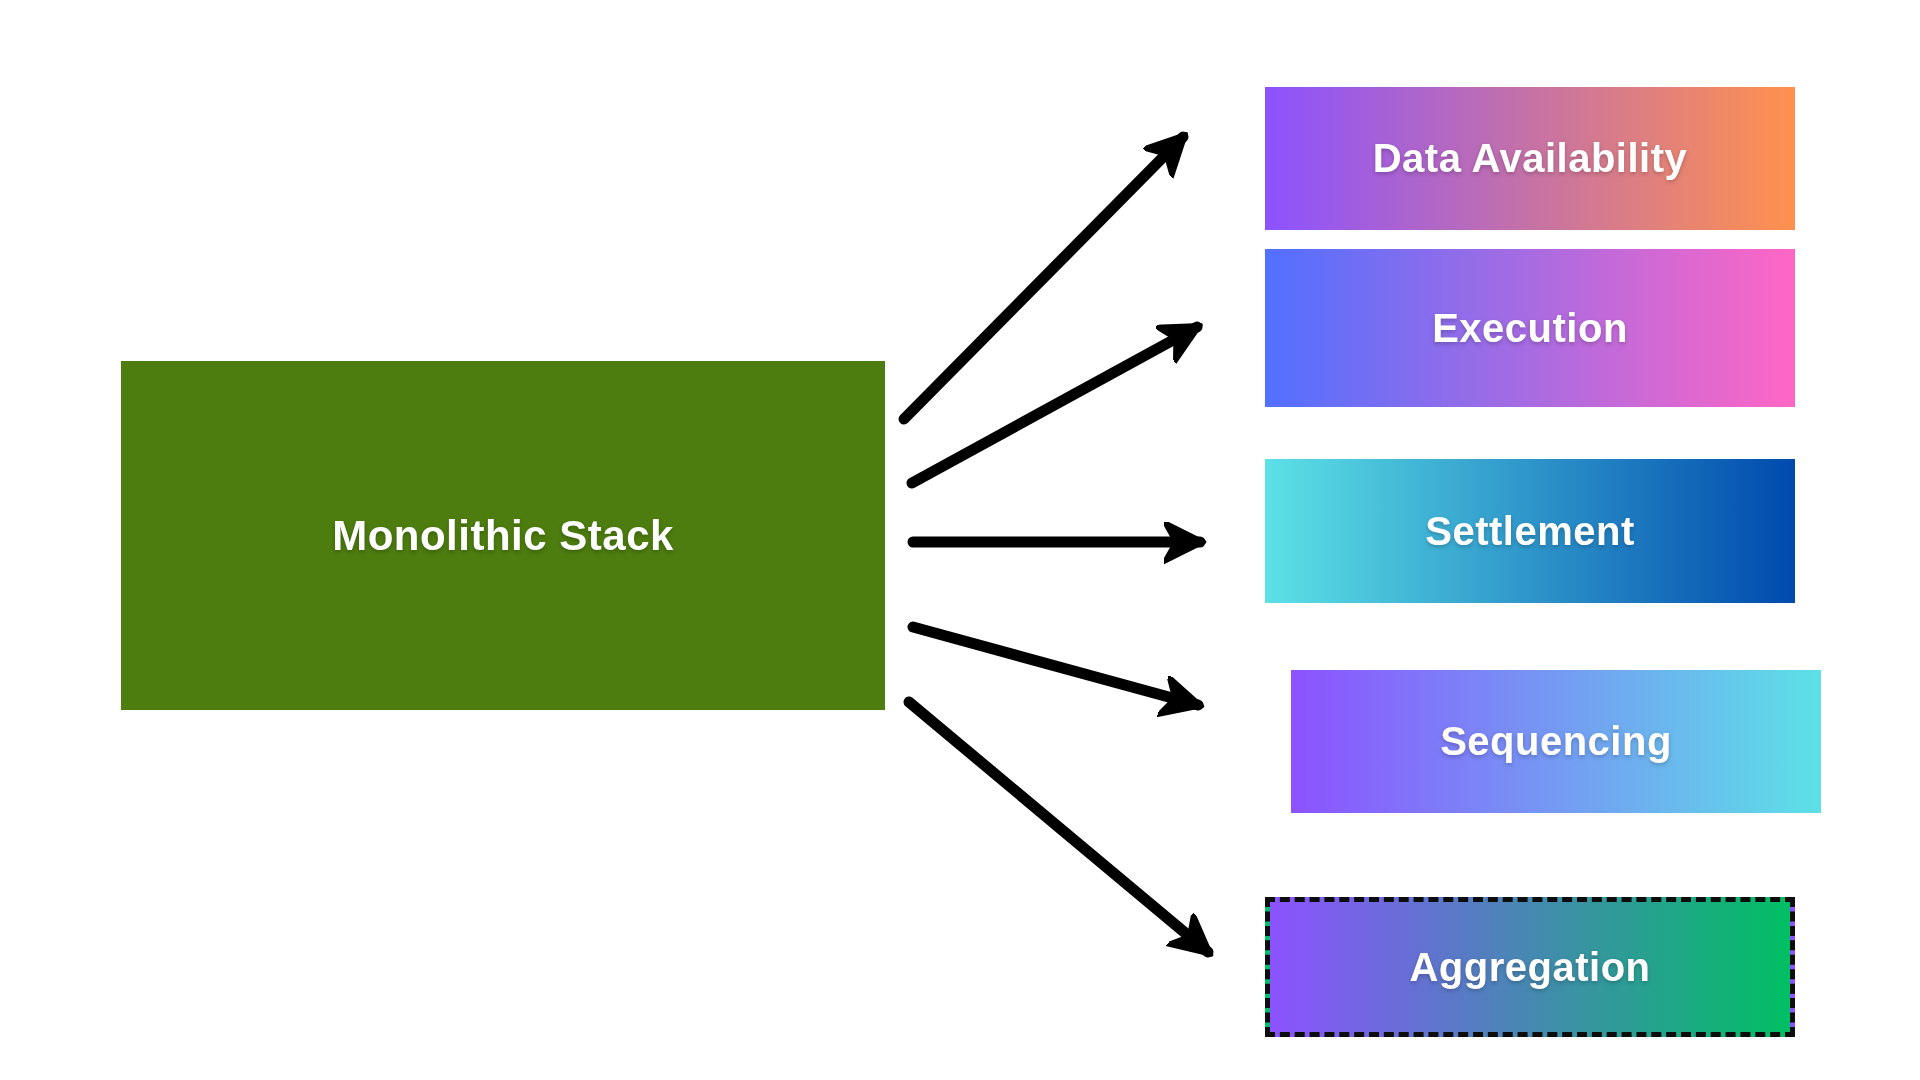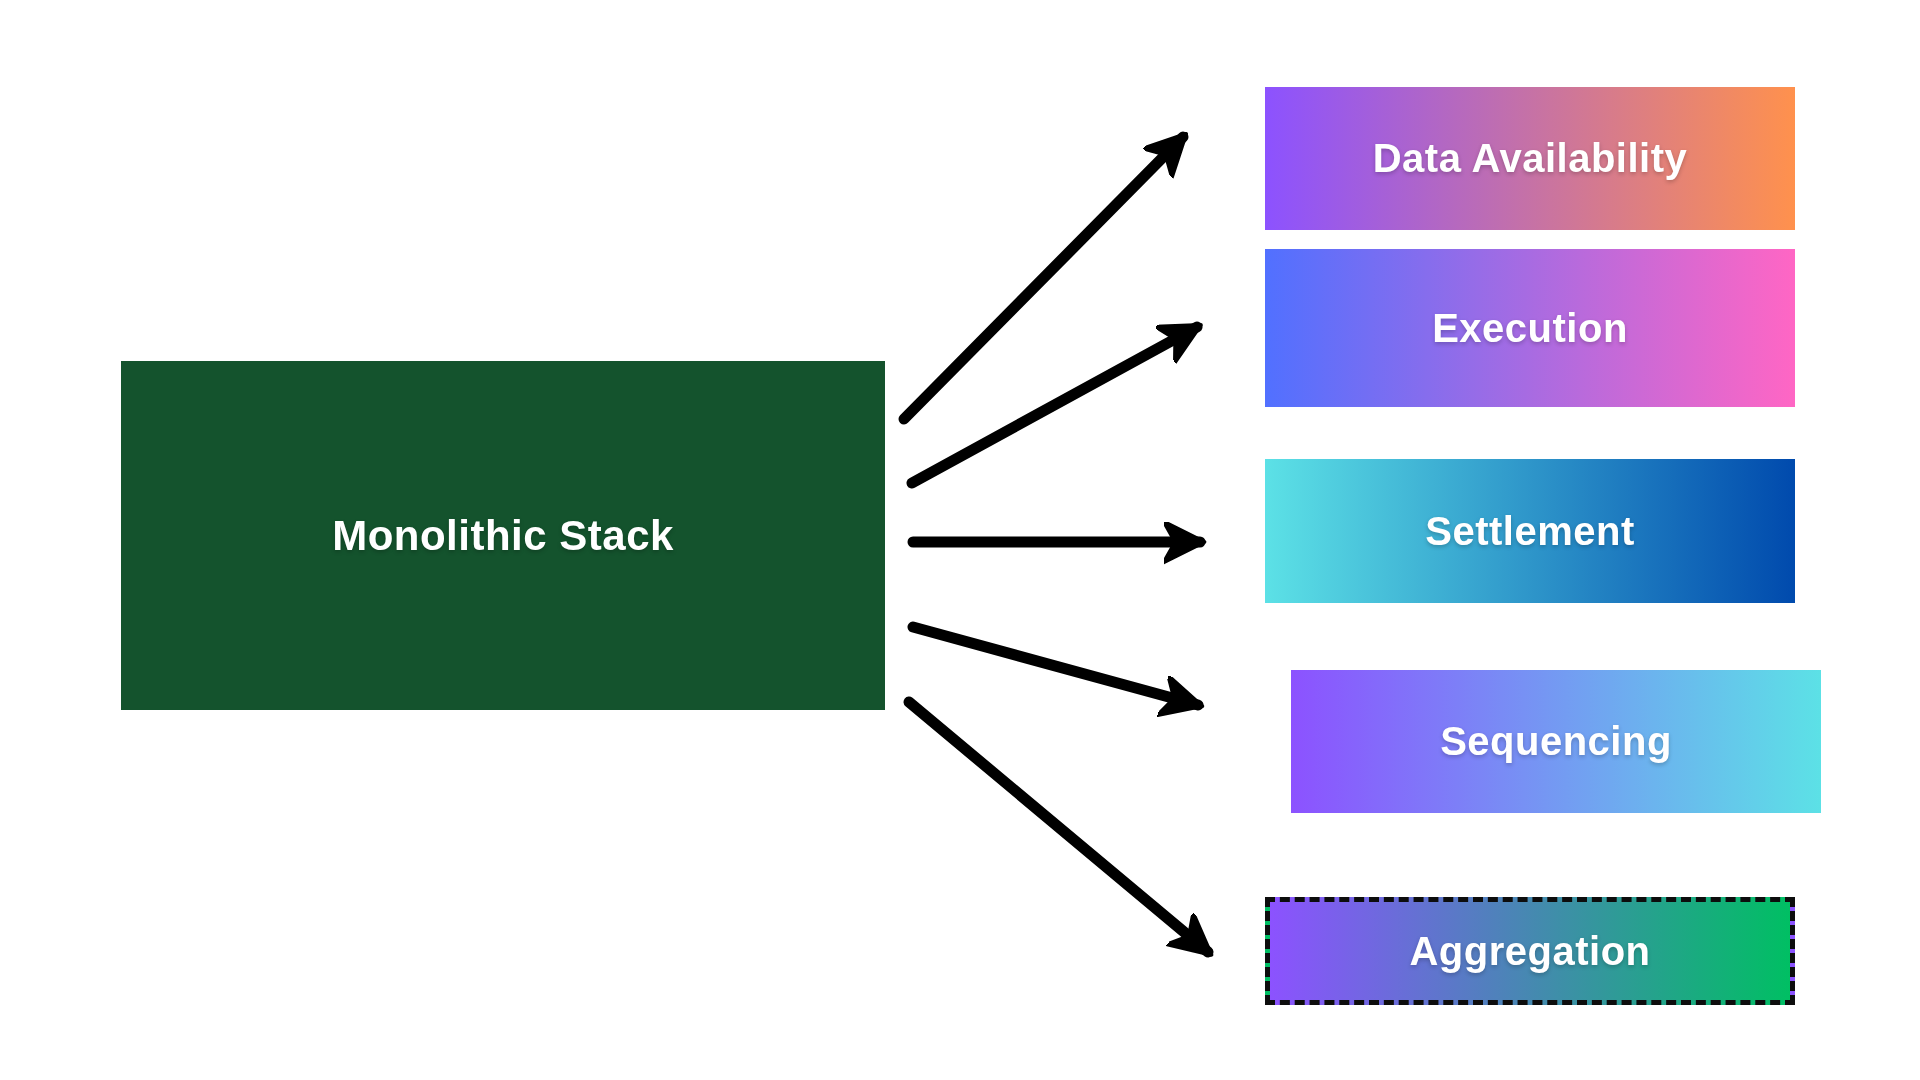--- a/index.html
+++ b/index.html
@@ -27,21 +27,21 @@
   }
   .card{
     left:1265px;width:530px;
     font-size:40px;letter-spacing:0.5px;
     box-sizing:border-box;
   }
   .c0{top:40px;height:143px;margin-top:47px;}
   .c1{top:249px;height:158px;}
   .c2{top:459px;height:144px;align-items:center;}
   .c3{top:670px;height:143px;}
-  .c4{top:897px;height:108px;}
+  .c4{top:897px;height:140px;}
   .dashed{border:5px dashed #0d0d0d;}
 </style>
 </head>
 <body>
 
 <div class="canvas">
 
   <svg class="arrows" width="1920" height="1080" viewBox="0 0 1920 1080" xmlns="http://www.w3.org/2000/svg">
     <defs>
       <marker id="ah" markerWidth="4.2" markerHeight="4.2" refX="3.3" refY="1.85" orient="auto" markerUnits="strokeWidth">
@@ -50,21 +50,21 @@
     </defs>
     <g id="arrowGroup">
         <line x1="904" y1="419" x2="1183" y2="137" stroke="#000000" stroke-width="11" stroke-linecap="round" marker-end="url(#ah)"></line>
         <line x1="912" y1="483" x2="1197" y2="327" stroke="#000000" stroke-width="11" stroke-linecap="round" marker-end="url(#ah)"></line>
         <line x1="913" y1="542" x2="1200" y2="542" stroke="#000000" stroke-width="11" stroke-linecap="round" marker-end="url(#ah)"></line>
         <line x1="913" y1="627" x2="1198" y2="705" stroke="#000000" stroke-width="11" stroke-linecap="round" marker-end="url(#ah)"></line>
         <line x1="909" y1="702" x2="1208" y2="952" stroke="#000000" stroke-width="11" stroke-linecap="round" marker-end="url(#ah)"></line>
       </g>
   </svg>
 
-  <div class="node source" style="background: #14532d;">
+  <div class="node source" style="background: #4d7c0f;">
     <span class="label">Monolithic Stack</span>
   </div>
 
   <div class="node card c0" style="background: linear-gradient(90deg, rgb(140, 82, 255), rgb(255, 145, 77)); color: rgb(255, 255, 255);">
     <span class="label">Data Availability</span>
   </div>
 
   <div class="node card c1" style="background: linear-gradient(90deg, rgb(81, 112, 255), rgb(255, 102, 196)); color: rgb(255, 255, 255);">
     <span class="label">Execution</span>
   </div>

